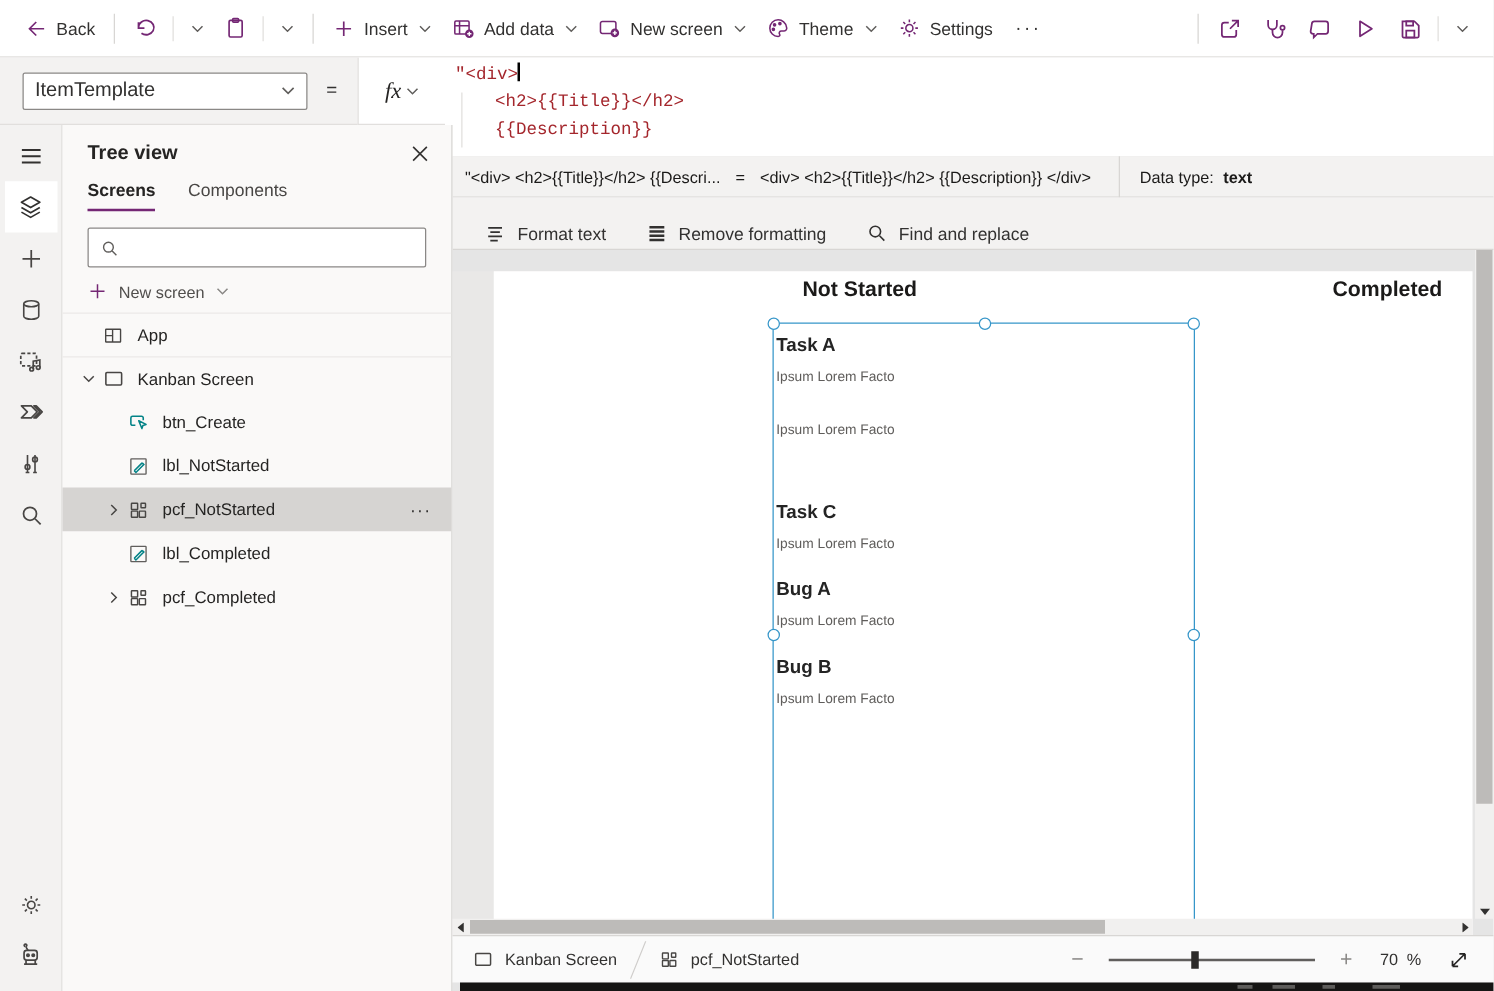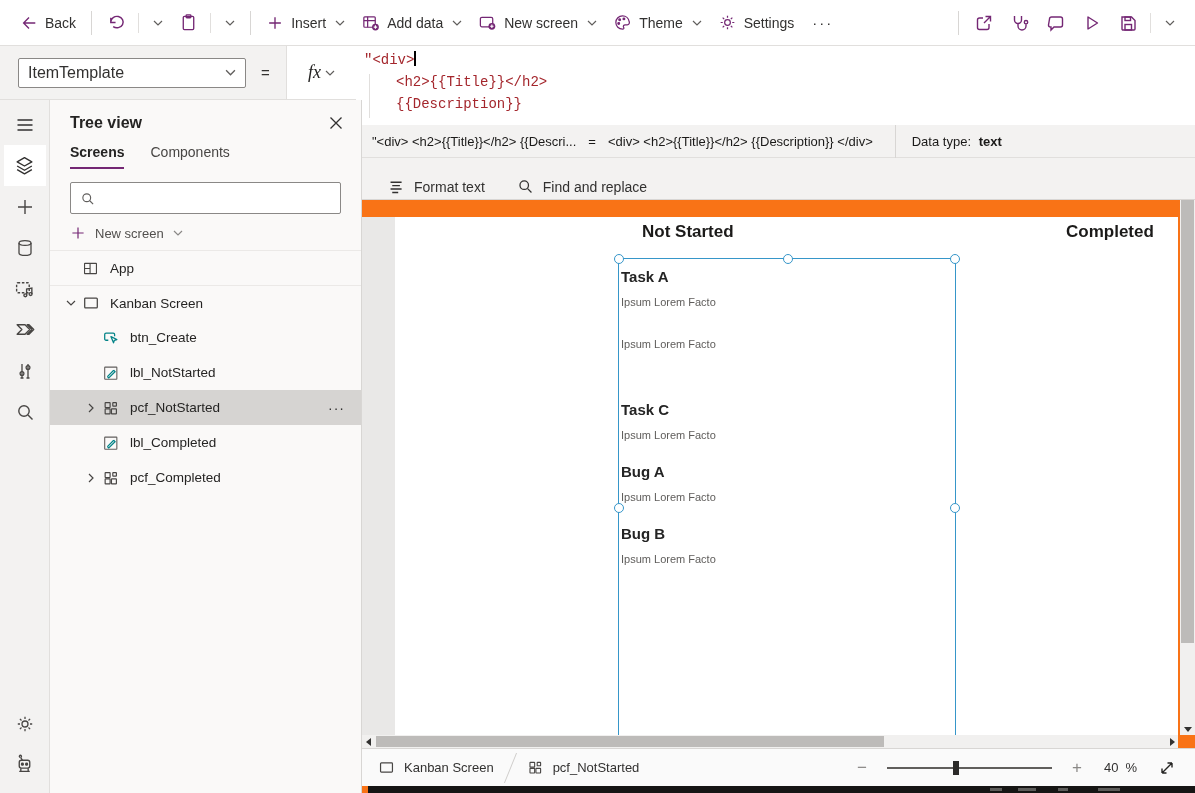--- a/index.html
+++ b/index.html
@@ -1,18 +1,18 @@
 <!DOCTYPE html>
 <html><head>
 <meta charset="utf-8">
 <style>
   * { box-sizing: border-box; }
   html,body { margin:0; padding:0; background:#fff; }
   .app { position:relative; width:1195px; height:793px; overflow:hidden;
-         font-family:"Liberation Sans", sans-serif; color:#252423; background:#f97316; }
+         font-family:"Liberation Sans", sans-serif; color:#252423; background:#e5e5e5; }
   svg { display:block; }
 
   
   .topbar { position:absolute; top:0; left:0; width:1195px; height:46px; background:#fff;
             border-bottom:1px solid #e1dfdd; display:flex; align-items:center;
             justify-content:space-between; padding:0 12px; }
   .tb-group { display:flex; align-items:center; }
   .tb-btn { display:flex; align-items:center; gap:7px; padding:0 8px; height:32px;
             font-size:14px; color:#323130; background:none; border:none; cursor:pointer;
             font-family:inherit; }
@@ -324,20 +324,26 @@
   </div>
 
   <div class="formatbar">
     <button class="fmt-btn">
       <svg width="17" height="17" viewBox="0 0 20 20" fill="none" stroke="#323130" stroke-width="1.6">
           <path d="M3 5 h13 M5 9 h9 M3 13 h13 M5 17 h7"></path>
         </svg>
       <span>Format text</span>
     </button>
     <button class="fmt-btn">
+      <svg width="17" height="17" viewBox="0 0 20 20" fill="none" stroke="#323130" stroke-width="2.4">
+          <path d="M3 4.5 h14 M3 8.5 h14 M3 12.5 h14 M3 16.5 h14"></path>
+        </svg>
+      <span>Remove formatting</span>
+    </button>
+    <button class="fmt-btn">
       <svg width="17" height="17" viewBox="0 0 20 20" fill="none" stroke="#323130" stroke-width="1.5">
           <circle cx="8.5" cy="8.5" r="5"></circle>
           <path d="M12.5 12.5 L17 17"></path>
         </svg>
       <span>Find and replace</span>
     </button>
   </div>
 
   <div class="rail">
     <div class="rail-btn">
@@ -603,21 +609,21 @@
           <rect x="12" y="4" width="4" height="4" rx="0.5"></rect>
         </svg>
       <span>pcf_NotStarted</span>
     </div>
     <div class="zoomctrl">
       <span class="zbtn">−</span>
       <div class="ztrack">
         <div class="zhandle"></div>
       </div>
       <span class="zbtn">+</span>
-      <span class="zval">40</span>
+      <span class="zval">70</span>
       <span class="zpct">%</span>
       <span class="zfit">
         <svg width="16" height="16" viewBox="0 0 16 16" fill="none" stroke="#252423" stroke-width="1.4">
             <path d="M3 13 L13 3 M13 3 h-4.5 M13 3 v4.5 M3 13 h4.5 M3 13 v-4.5"></path>
           </svg>
       </span>
     </div>
   </div>
 
   <div class="darkstrip">

